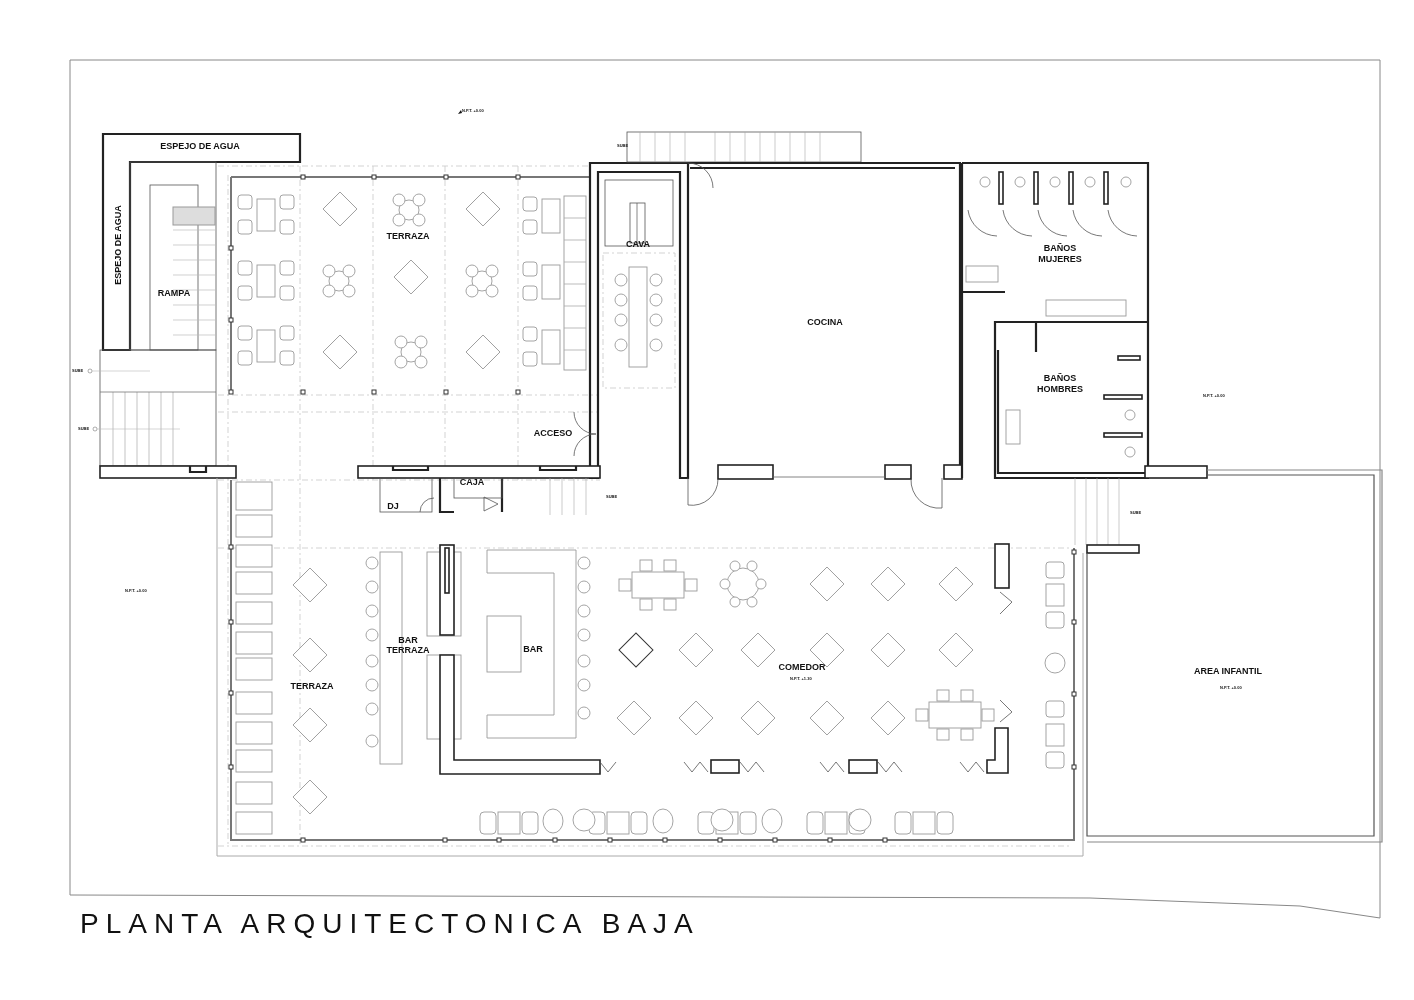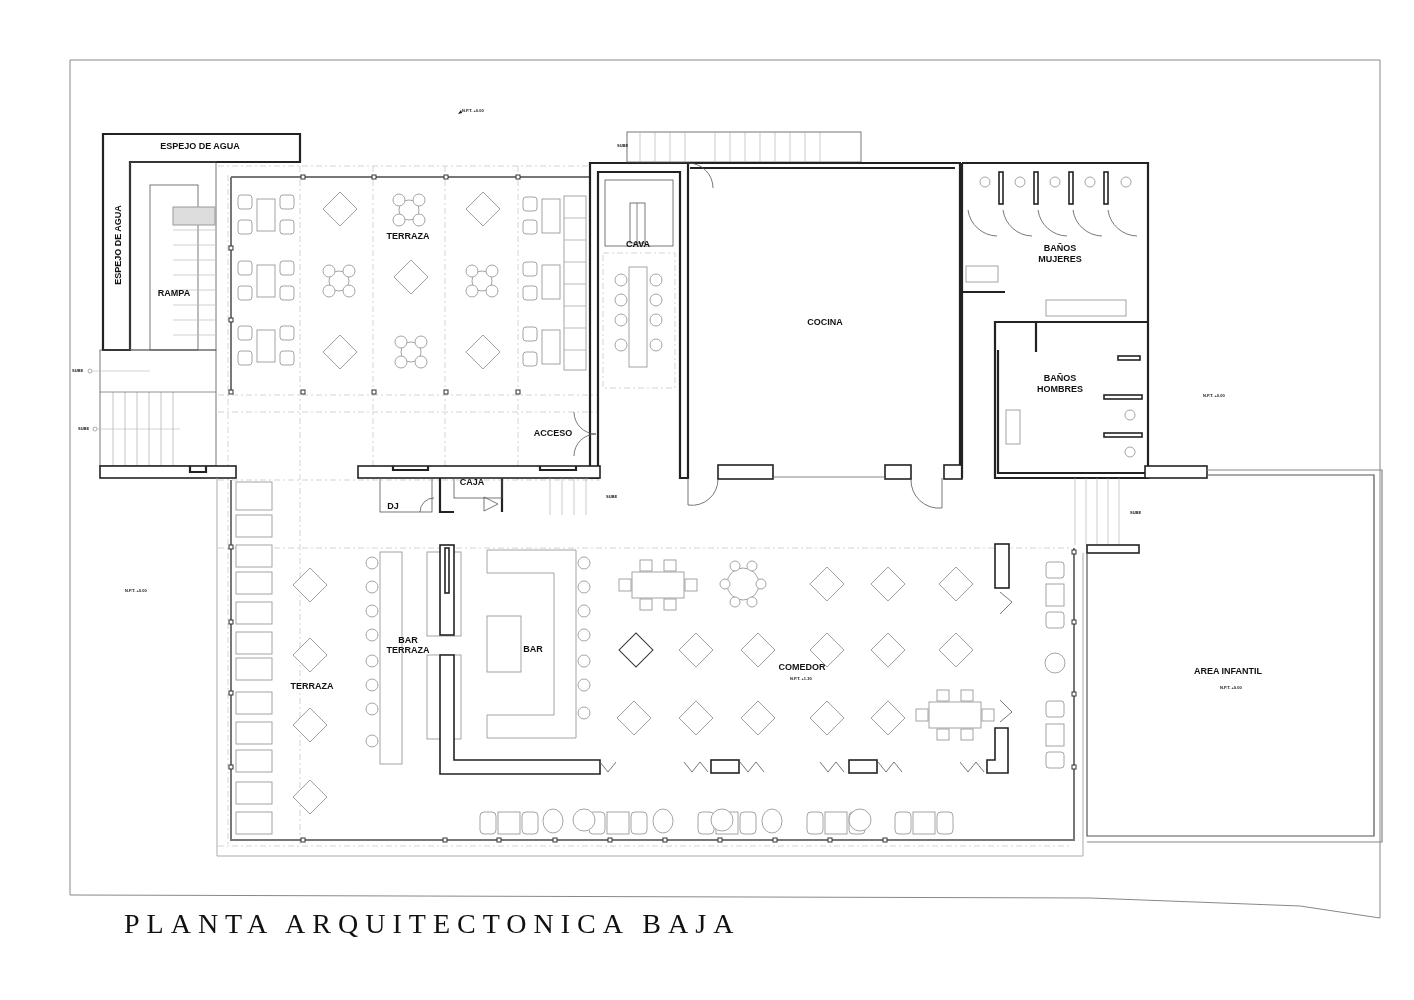--- a/index.html
+++ b/index.html
@@ -1,20 +1,20 @@
 <!DOCTYPE html>
 <html><head>
 <meta charset="utf-8">
 <style>
   html, body { margin:0; padding:0; background:#ffffff; }
   body { width:1414px; height:1000px; position:relative; overflow:hidden; font-family:"Liberation Sans", sans-serif; }
   #plan { position:absolute; left:0; top:0; width:1414px; height:1000px; }
   .lbl { font-family:"Liberation Sans", sans-serif; font-size:9px; font-weight:bold; fill:#111; }
   .tiny { font-family:"Liberation Sans", sans-serif; font-size:4px; font-weight:bold; fill:#111; }
-  .title { position:absolute; left:80px; top:908px; font-family:Liberation Serif, serif; font-size:28px; letter-spacing:7px; color:#111; font-weight:normal;margin-left:44px; }
+  .title { position:absolute; left:80px; top:908px; font-family:Liberation Sans, sans-serif; font-size:28px; letter-spacing:7px; color:#111; font-weight:normal; }
   .wall { fill:none; stroke:#222; stroke-width:2.2; }
   .wallf { fill:#fff; stroke:#222; stroke-width:1.6; }
   .thin { fill:none; stroke:#555; stroke-width:0.8; }
   .furn { fill:#fff; stroke:#9a9a9a; stroke-width:0.9; }
   .grid { fill:none; stroke:#c8c8c8; stroke-width:0.8; stroke-dasharray:6 3 2 3; }
   .border { fill:none; stroke:#888; stroke-width:1; }
   .col { fill:#fff; stroke:#333; stroke-width:1; }
 </style>
 </head>
 <body>

